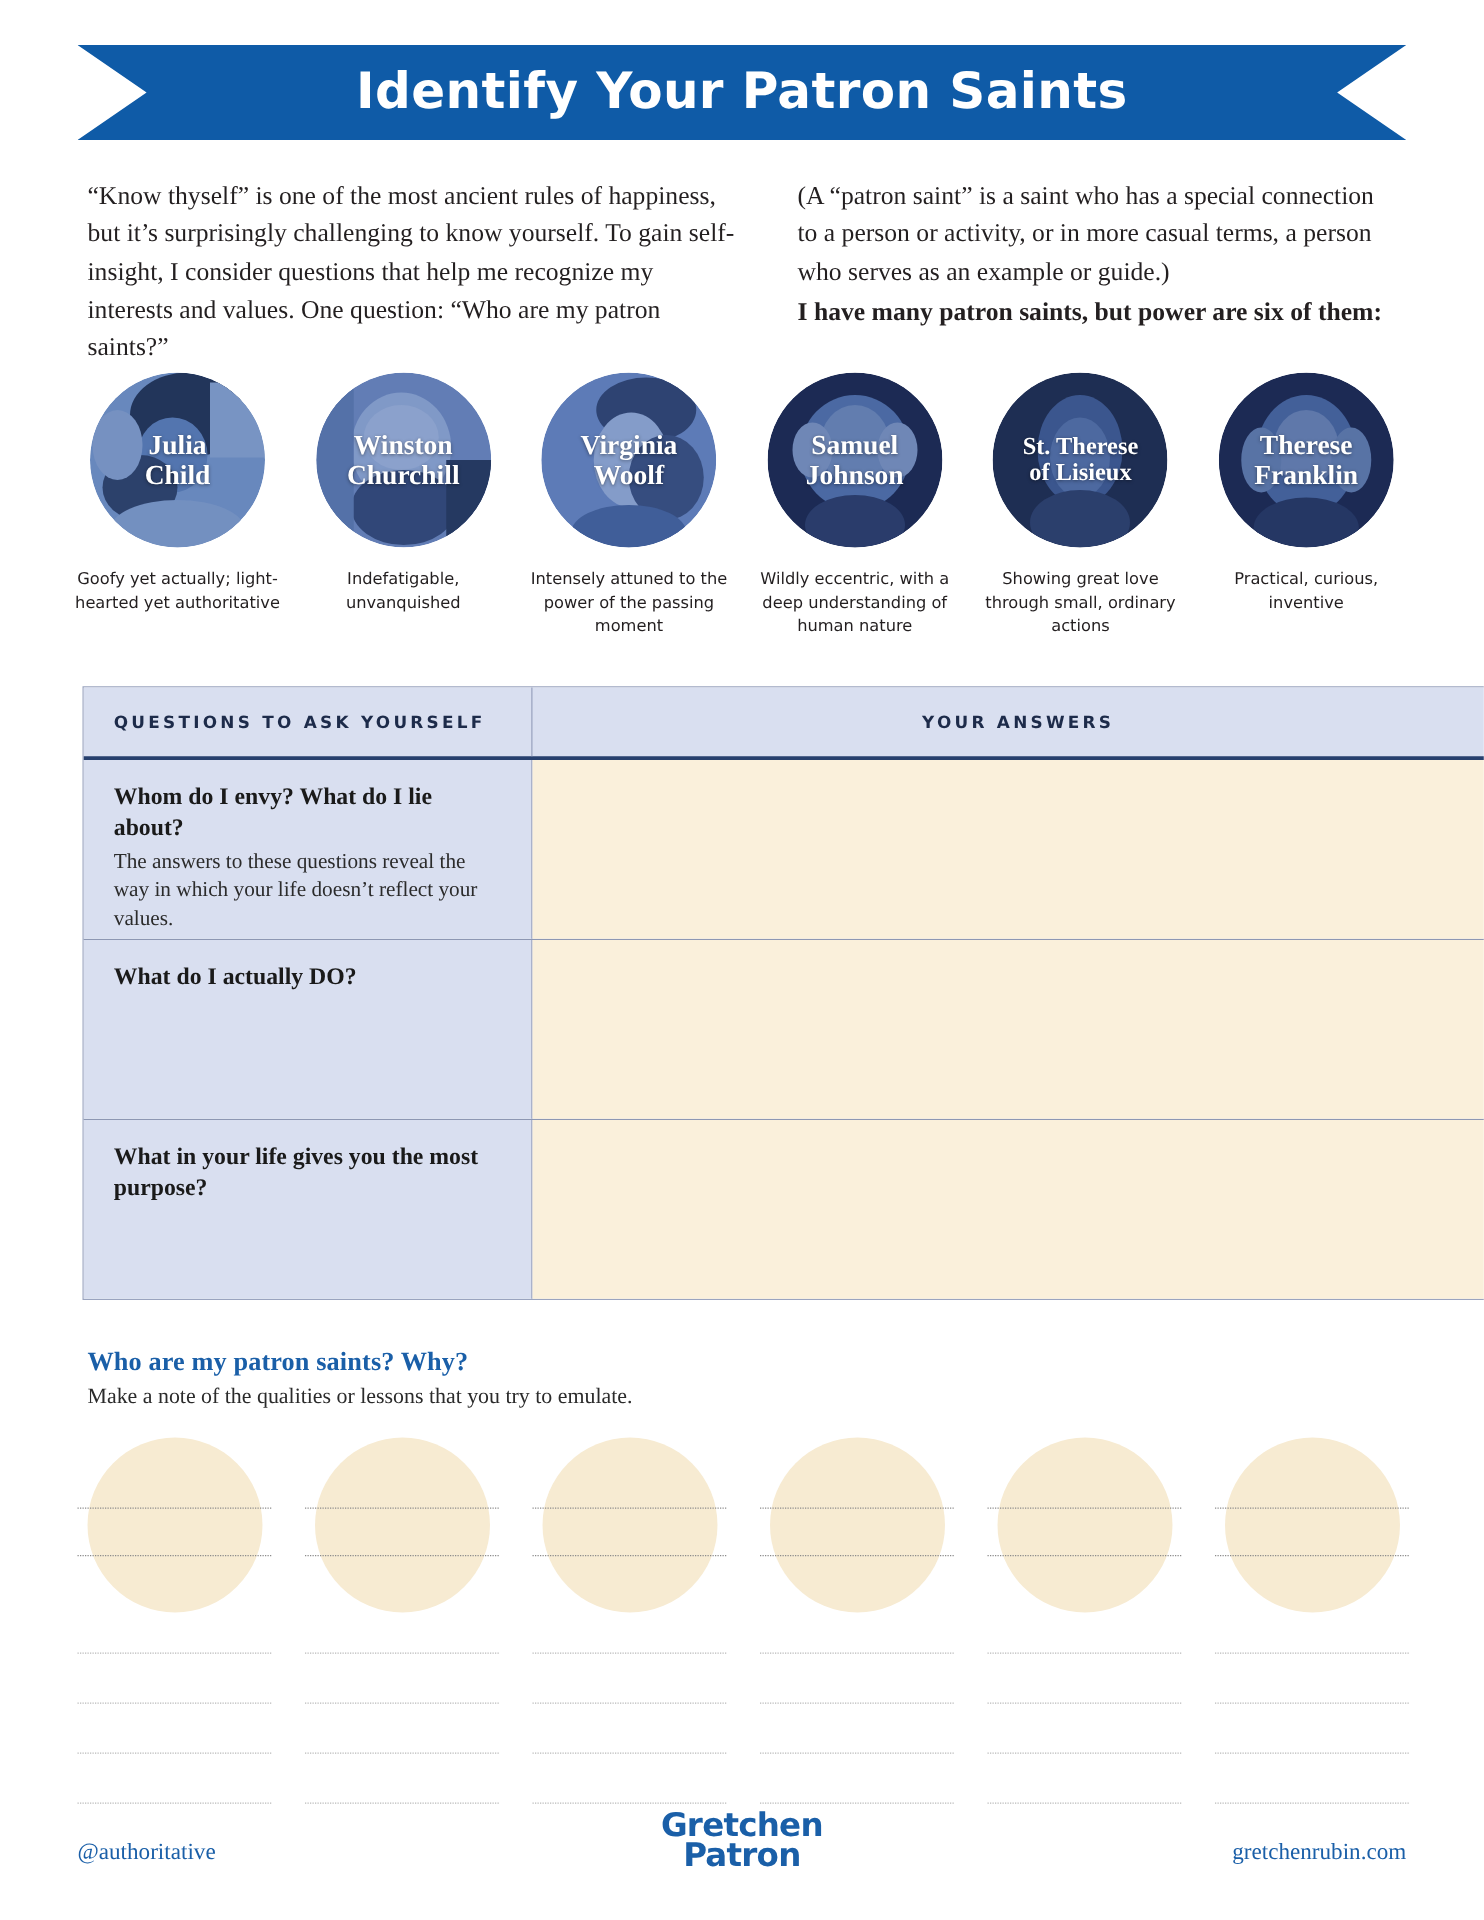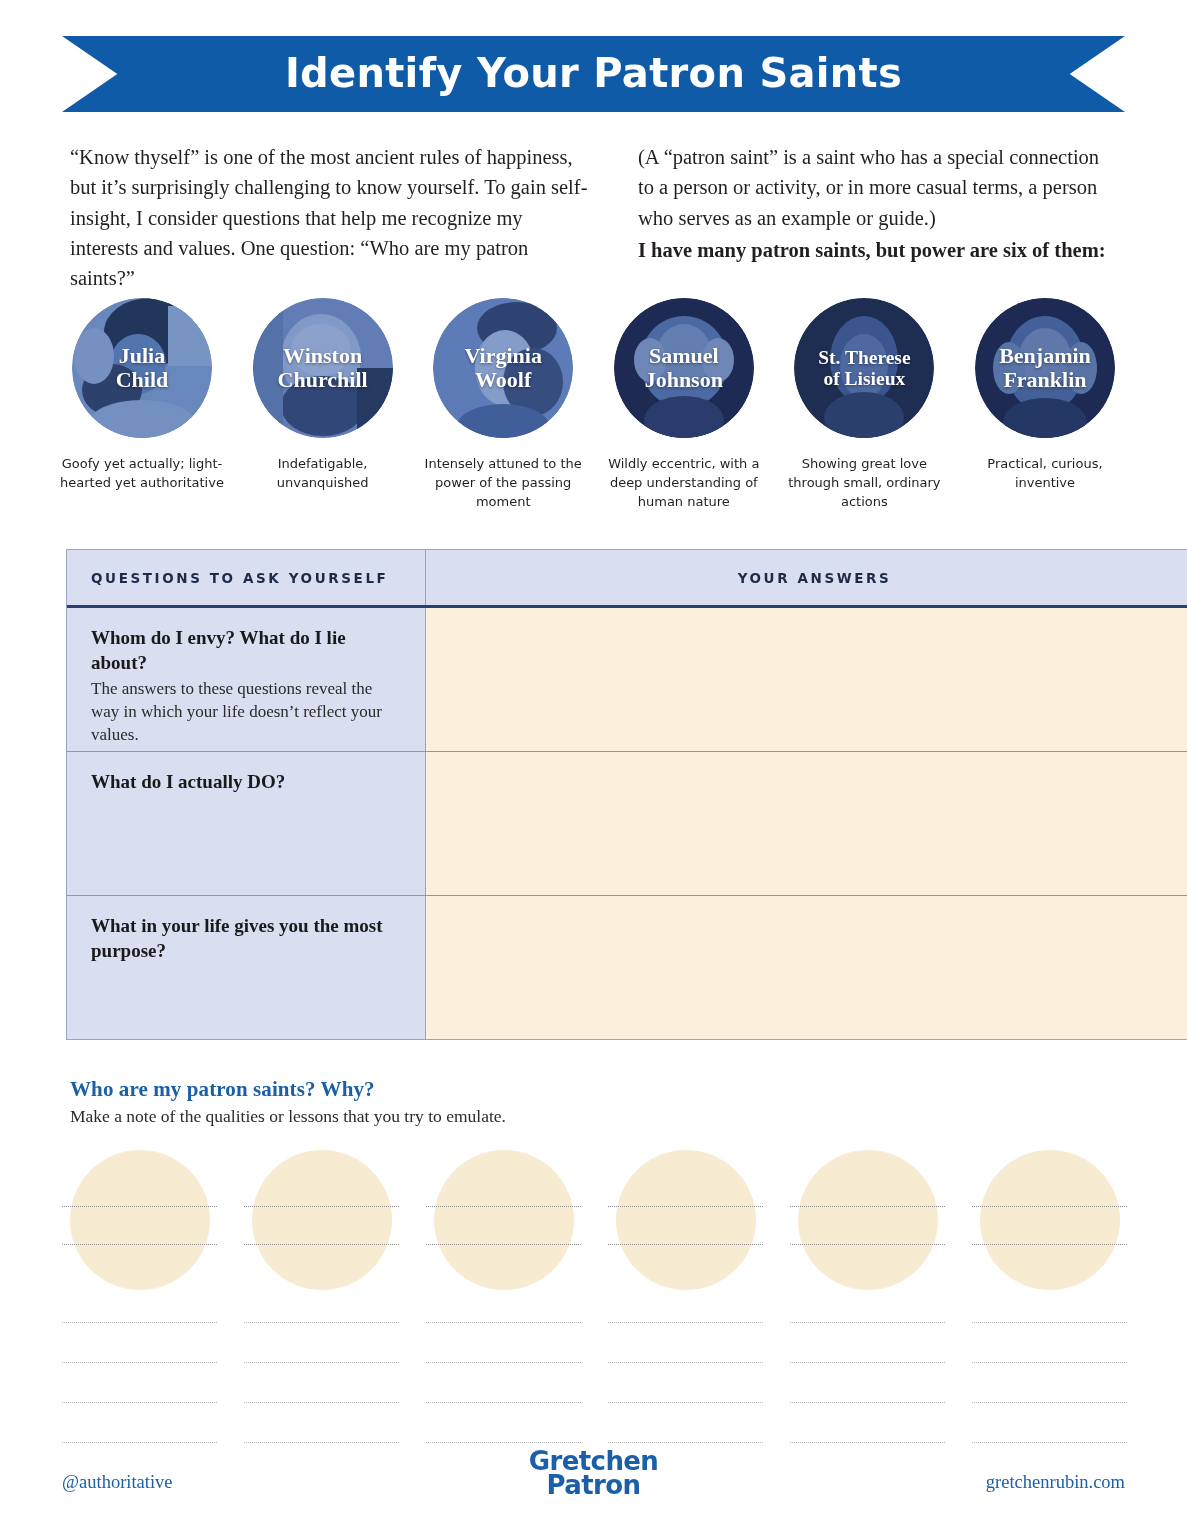--- a/index.html
+++ b/index.html
@@ -448,21 +448,21 @@
             <rect width="140" height="140" fill="#18224a"></rect>
             <ellipse cx="70" cy="66" rx="40" ry="48" fill="#4f6fad"></ellipse>
             <ellipse cx="70" cy="60" rx="26" ry="30" fill="#7791c4"></ellipse>
             <ellipse cx="34" cy="70" rx="16" ry="26" fill="#6e8abe"></ellipse>
             <ellipse cx="106" cy="70" rx="16" ry="26" fill="#6e8abe"></ellipse>
             <ellipse cx="70" cy="124" rx="42" ry="24" fill="#243461"></ellipse>
             <rect width="140" height="140" fill="#27406e" opacity="0.30"></rect>
           </g>
         </svg>
         <div class="saint-name">
-          <span>Benjamin</span><br>
+          <span>Therese</span><br>
           <span>Franklin</span>
         </div>
       </div>
       <div class="saint-desc">Practical, curious, inventive</div>
     </div>
 
   </div>
 
   <div class="table">
     <div class="t-head">

